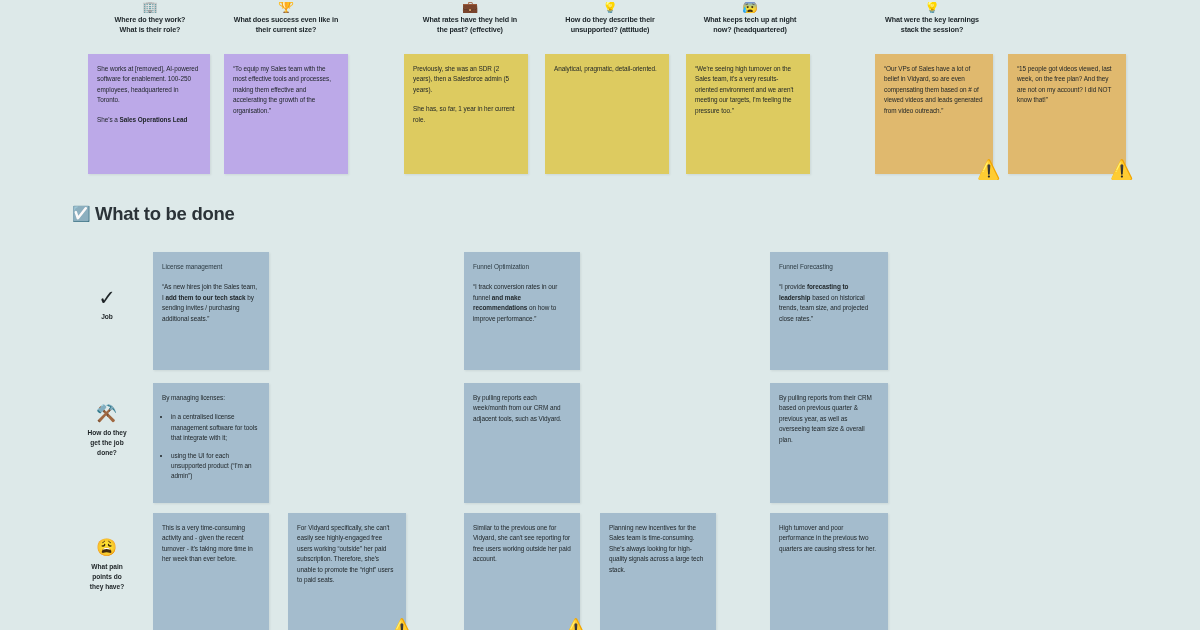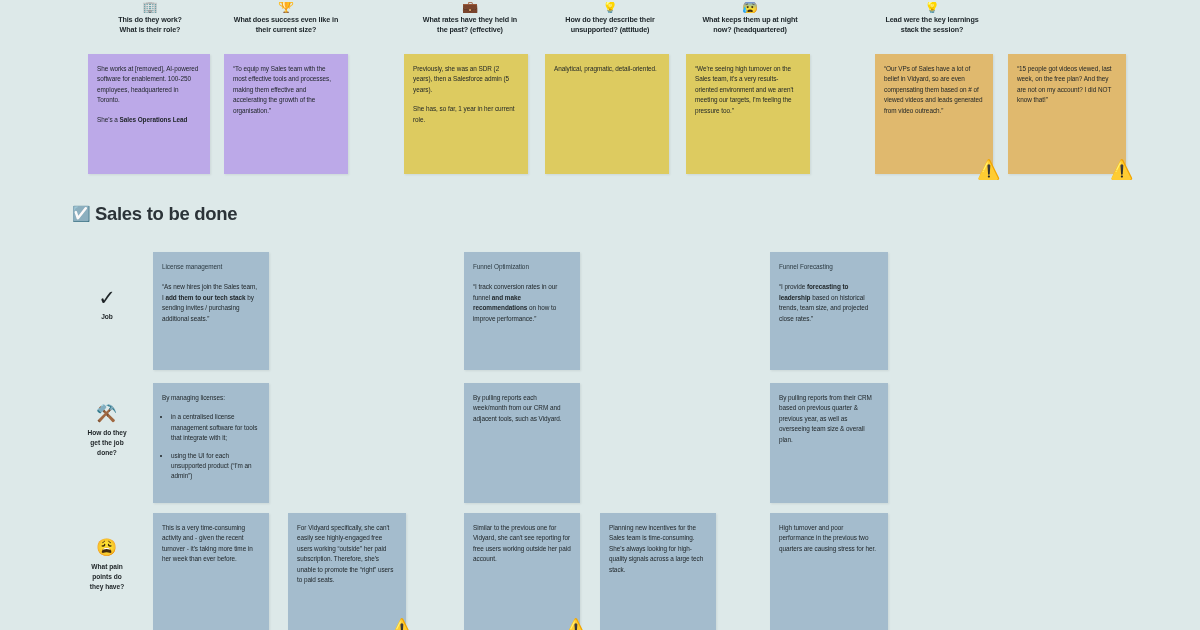--- a/index.html
+++ b/index.html
@@ -121,21 +121,21 @@
 </style>
 </head>
 <body>
 
 <div class="board">
 
   <div class="persona-band">
 
     <div class="col-head" style="left:85px;top:2px;width:130px;">
       <span class="head-icon">🏢</span>
-      <span>This do they work?</span><br>
+      <span>Where do they work?</span><br>
       <span>What is their role?</span>
     </div>
 
     <div class="col-head" style="left:216px;top:2px;width:140px;">
       <span class="head-icon">🏆</span>
       <span>What does success even like in</span><br>
       <span>their current size?</span>
     </div>
 
     <div class="col-head" style="left:400px;top:2px;width:140px;">
@@ -145,27 +145,27 @@
     </div>
 
     <div class="col-head" style="left:540px;top:2px;width:140px;">
       <span class="head-icon">💡</span>
       <span>How do they describe their</span><br>
       <span>unsupported? (attitude)</span>
     </div>
 
     <div class="col-head" style="left:680px;top:2px;width:140px;">
       <span class="head-icon">😰</span>
-      <span>What keeps them up at night</span><br>
+      <span>What keeps tech up at night</span><br>
       <span>now? (headquartered)</span>
     </div>
 
     <div class="col-head" style="left:862px;top:2px;width:140px;">
       <span class="head-icon">💡</span>
-      <span>Lead were the key learnings</span><br>
+      <span>What were the key learnings</span><br>
       <span>stack the session?</span>
     </div>
 
     <div class="sticky purple" style="left:88px;top:54px;width:122px;height:120px;">
       <p>She works at [removed], AI-powered software for enablement. 100-250 employees, headquartered in Toronto.</p>
       <p>She's a <b>Sales Operations Lead</b></p>
     </div>
 
     <div class="sticky purple" style="left:224px;top:54px;width:124px;height:120px;">
       <p>“To equip my Sales team with the most effective tools and processes, making them effective and accelerating the growth of the organisation.”</p>
@@ -190,21 +190,21 @@
     </div>
 
     <div class="sticky orange" style="left:1008px;top:54px;width:118px;height:120px;">
       <p>“15 people got videos viewed, last week, on the free plan? And they are not on my account? I did NOT know that!”</p>
       <span class="warn-icon">⚠️</span>
     </div>
   </div>
 
   <div class="section-title">
     <span class="check-box">☑️</span>
-    <span>Sales to be done</span>
+    <span>What to be done</span>
   </div>
 
   <div class="row-label" style="left:70px;top:288px;">
     <span class="row-icon tick">✓</span>
     <span>Job</span>
   </div>
 
   <div class="row-label" style="left:70px;top:404px;">
     <span class="row-icon">⚒️</span>
     <span>How do they</span><br>

